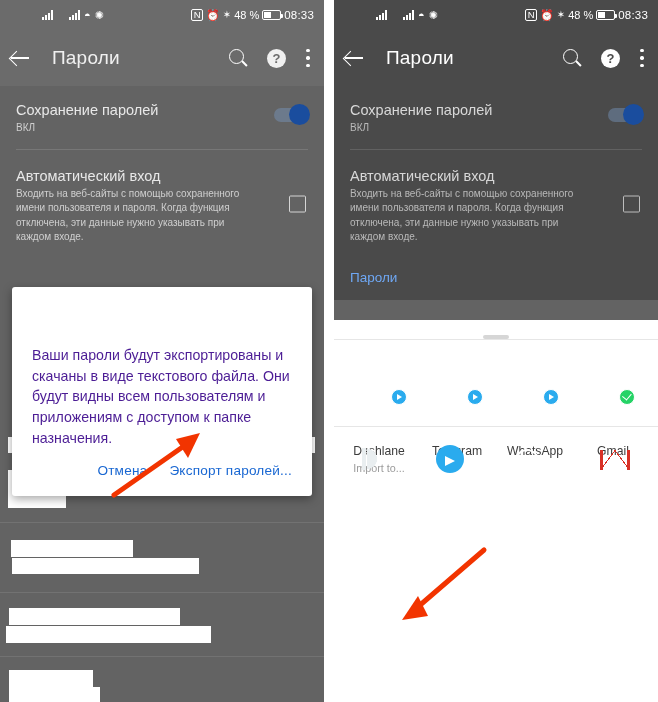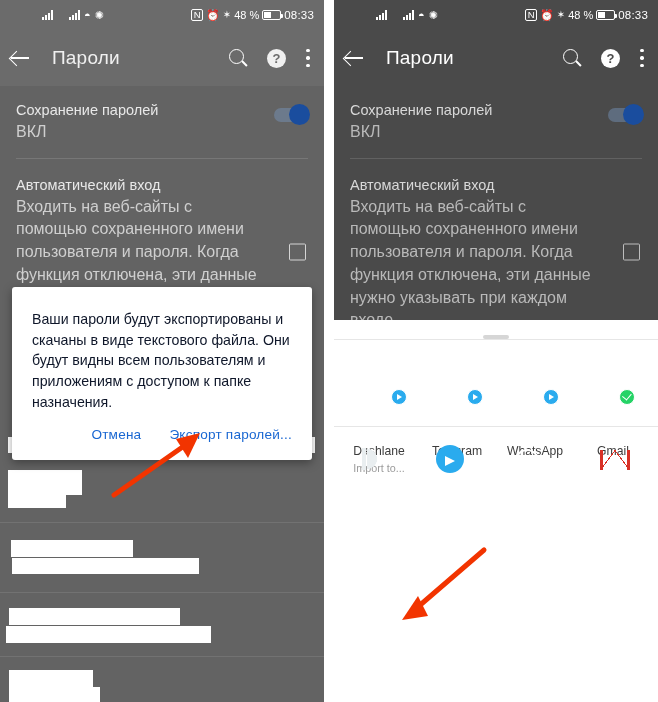--- a/index.html
+++ b/index.html
@@ -75,21 +75,21 @@
   .dots-ico i { width:3.4px; height:3.4px; border-radius:50%; background: currentColor; display:block; }
 
   
   .content { position: relative; }
   .phone.left .content { background: #636363; }
   .phone.right .content { background: #4a4a4a; }
 
   .row { padding: 16px 16px 14px 16px; position: relative; }
   .row .r-title { font-size: 14.5px; color: #e8e8e8; margin-bottom: 3px; }
   .phone.right .row .r-title { color: #d8d8d8; }
-  .row .r-sub { font-size: 16px; color: #cfcfcf; line-height: 1.42; }
+  .row .r-sub { font-size: 10px; color: #cfcfcf; line-height: 1.42; }
   .phone.right .row .r-sub { color: #b9b9b9; }
   .row.with-ctrl { padding-right: 64px; }
 
   .hr { height: 1px; background: rgba(255,255,255,0.13); margin: 0 16px; }
 
   .toggle {
     position: absolute; right: 16px; top: 22px;
     width: 34px; height: 14px; border-radius: 7px; background: rgba(120,150,190,0.45);
   }
   .toggle i { position:absolute; right:-2px; top:-4px; width:21px; height:21px; border-radius:50%; background:#1a4d9e; display:block; }
@@ -103,22 +103,22 @@
   .link-row { padding: 10px 16px 14px 16px; }
   .link-row .link { color: #6fa8f5; font-size: 13.5px; }
 
   
   .dialog {
     position: absolute; left: 12px; top: 287px; width: 300px;
     background: #ffffff; border-radius: 3px;
     box-shadow: 0 3px 10px rgba(0,0,0,0.35);
     padding: 22px 20px 8px 20px;
   }
-  .dialog .d-text { font-size: 14.2px; color: #0f172a; line-height: 1.46; }
-  .dialog .d-actions { display: flex; justify-content: flex-end; gap: 28px; padding: 14px 0 10px 0; }
+  .dialog .d-text { font-size: 14.2px; color: #4c1d95; line-height: 1.46; margin-top: 36px; }
+  .dialog .d-actions { display: flex; justify-content: flex-end; gap: 22px; padding: 14px 0 10px 0; }
   .dialog .d-btn { color: #1967d2; font-size: 13.6px; letter-spacing: .2px; }
 
   
   .redact { position: absolute; background: #ffffff; }
 
   
   .sheet {
     position: absolute; left: 0; right: 0; bottom: 0; top: 320px;
     background: #ffffff;
   }

